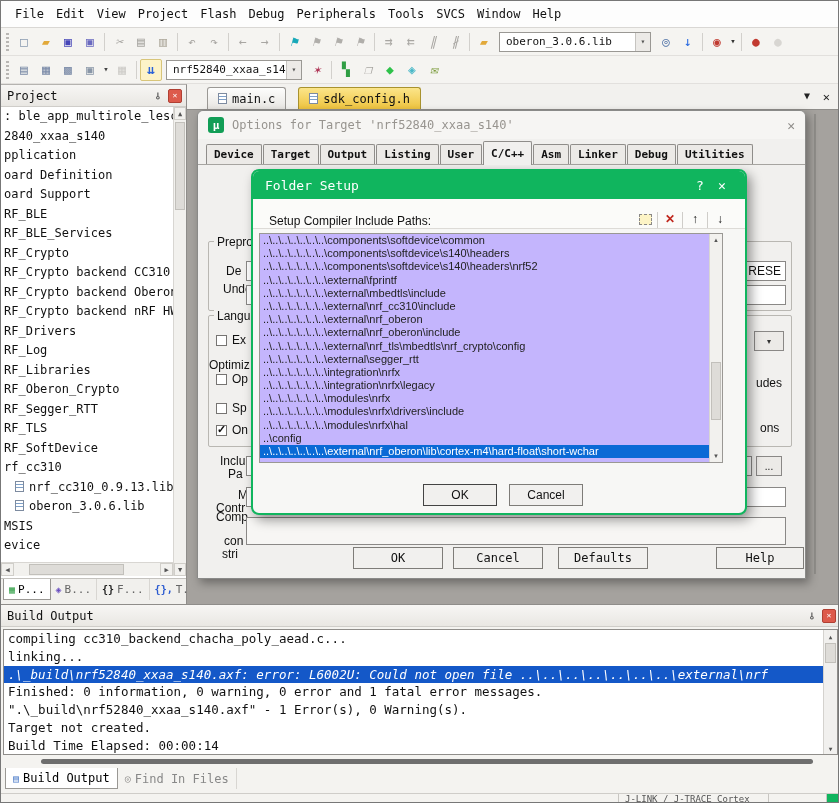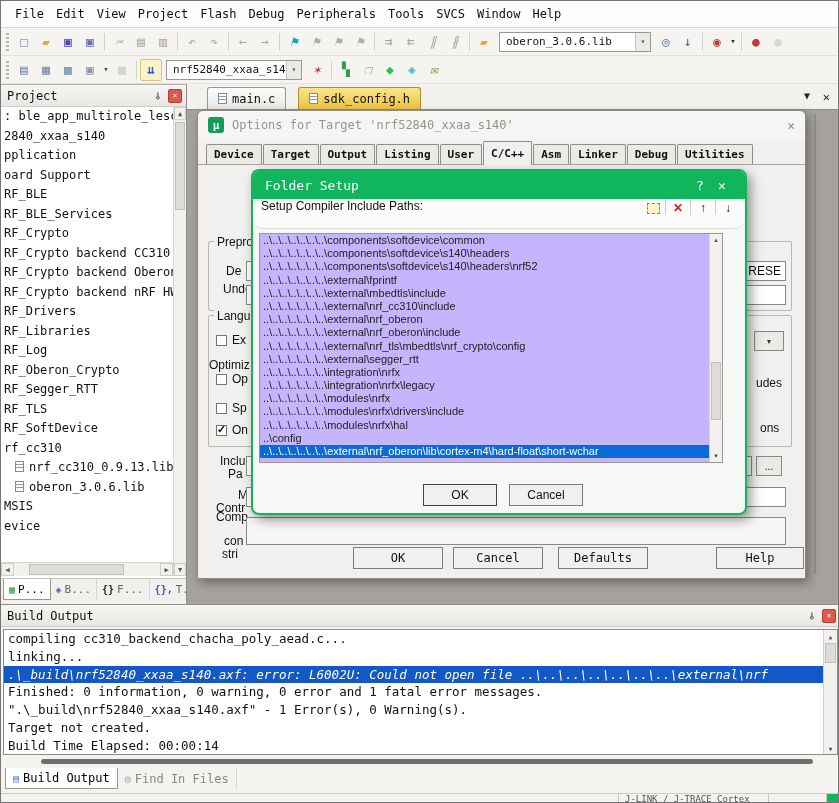--- a/index.html
+++ b/index.html
@@ -116,22 +116,22 @@
   .od-btn { position:absolute; height:22px; background:#f1f0ee; border:1px solid #7e7c78;
             font-family:"DejaVu Sans Mono", monospace; font-size:12px; display:flex; align-items:center;
             justify-content:center; cursor:default; }
 
   
   .fdialog { position:absolute; left:250px; top:168px; width:496px; height:346px; background:#f7f7f5;
              border:2px solid #10b55e; border-radius:8px; box-shadow:4px 5px 12px rgba(0,0,0,.4); overflow:hidden; }
   .fd-title { height:28px; background:#10b55e; color:#fff; display:flex; align-items:center; padding:0 12px; font-size:13px; }
   .fd-cap { flex:1; }
   .fd-help, .fd-x { width:22px; text-align:center; font-size:13px; cursor:default; }
-  .fd-row { height:30px; background:#fbfbf9; border-bottom:1px solid #dddbd7; display:flex; align-items:flex-start;
-            padding:0 8px; font-family:"Liberation Sans", sans-serif; font-size:12px;border-radius:10px; }
+  .fd-row { height:30px; background:#fbfbf9; border-bottom:1px solid #dddbd7; display:flex; align-items:flex-end;
+            padding:0 16px; font-family:"Liberation Sans", sans-serif; font-size:12px; }
   .fd-label { flex:1; }
   .fd-tool { width:18px; height:18px; display:flex; align-items:center; justify-content:center;
              font-size:12px; cursor:default; }
   .fd-tsep { width:1px; height:16px; background:#cfcdc9; margin:0 3px; }
   [data-name="insert-path-icon"] { width:13px; height:11px; border:1px dashed #8a8886; background:#fdf4c6; }
   .fd-del { color:#c0271d; font-weight:bold; }
   .fd-arrow { font-weight:bold; color:#111; }
   .fd-list { position:absolute; left:6px; top:62px; width:464px; height:230px; background:#c4b5fd;
              border:1px solid #9a9894; font-family:"Liberation Sans", sans-serif; font-size:11px; overflow:hidden; }
   .fpath { height:13.2px; line-height:13.2px; white-space:nowrap; padding-left:3px; width:469px;
@@ -327,30 +327,31 @@
   <div class="project" data-name="project-panel">
     <div class="phead" data-name="project-panel-header">
       <span class="cap" data-name="project-panel-title">Project</span>
       <span class="pin" data-name="pin-icon">⊸</span>
       <span class="closebox" data-name="close-icon">✕</span>
     </div>
     <div class="tree" data-name="project-tree">
       <div class="titem" data-name="project-tree-item"><span data-name="tree-item-label">: ble_app_multirole_lesc_s140</span></div>
         <div class="titem" data-name="project-tree-item"><span data-name="tree-item-label">2840_xxaa_s140</span></div>
         <div class="titem" data-name="project-tree-item"><span data-name="tree-item-label">pplication</span></div>
+        <div class="titem" data-name="project-tree-item"><span data-name="tree-item-label">oard Definition</span></div>
         <div class="titem" data-name="project-tree-item"><span data-name="tree-item-label">oard Support</span></div>
         <div class="titem" data-name="project-tree-item"><span data-name="tree-item-label">RF_BLE</span></div>
         <div class="titem" data-name="project-tree-item"><span data-name="tree-item-label">RF_BLE_Services</span></div>
         <div class="titem" data-name="project-tree-item"><span data-name="tree-item-label">RF_Crypto</span></div>
         <div class="titem" data-name="project-tree-item"><span data-name="tree-item-label">RF_Crypto backend CC310</span></div>
         <div class="titem" data-name="project-tree-item"><span data-name="tree-item-label">RF_Crypto backend Oberon</span></div>
         <div class="titem" data-name="project-tree-item"><span data-name="tree-item-label">RF_Crypto backend nRF HW</span></div>
         <div class="titem" data-name="project-tree-item"><span data-name="tree-item-label">RF_Drivers</span></div>
+        <div class="titem" data-name="project-tree-item"><span data-name="tree-item-label">RF_Log</span></div>
         <div class="titem" data-name="project-tree-item"><span data-name="tree-item-label">RF_Libraries</span></div>
-        <div class="titem" data-name="project-tree-item"><span data-name="tree-item-label">RF_Log</span></div>
         <div class="titem" data-name="project-tree-item"><span data-name="tree-item-label">RF_Oberon_Crypto</span></div>
         <div class="titem" data-name="project-tree-item"><span data-name="tree-item-label">RF_Segger_RTT</span></div>
         <div class="titem" data-name="project-tree-item"><span data-name="tree-item-label">RF_TLS</span></div>
         <div class="titem" data-name="project-tree-item"><span data-name="tree-item-label">RF_SoftDevice</span></div>
         <div class="titem" data-name="project-tree-item"><span data-name="tree-item-label">rf_cc310</span></div>
         <div class="titem type-file" data-name="project-tree-item"><span class="tree-ico" data-name="file-icon"></span><span data-name="tree-item-label">nrf_cc310_0.9.13.lib</span></div>
         <div class="titem type-file" data-name="project-tree-item"><span class="tree-ico" data-name="file-icon"></span><span data-name="tree-item-label">oberon_3.0.6.lib</span></div>
         <div class="titem" data-name="project-tree-item"><span data-name="tree-item-label">MSIS</span></div>
         <div class="titem" data-name="project-tree-item"><span data-name="tree-item-label">evice</span></div>
     </div>

